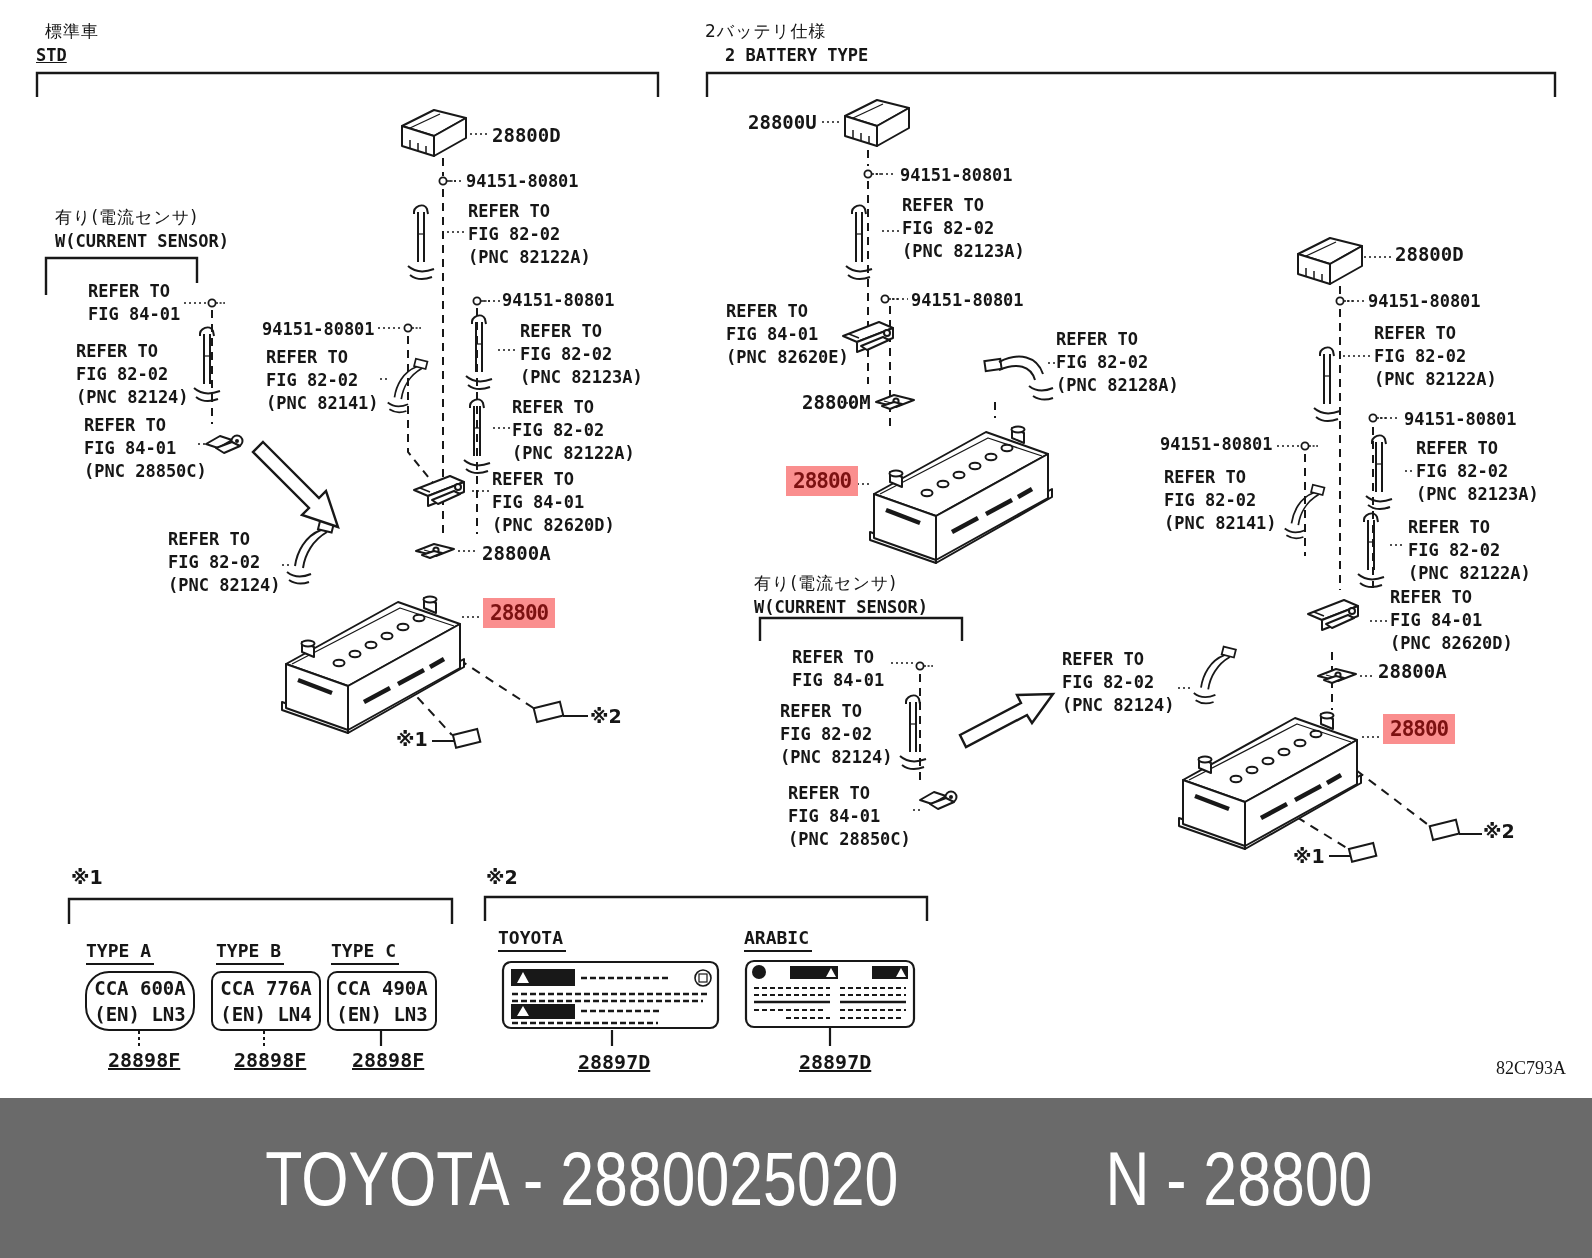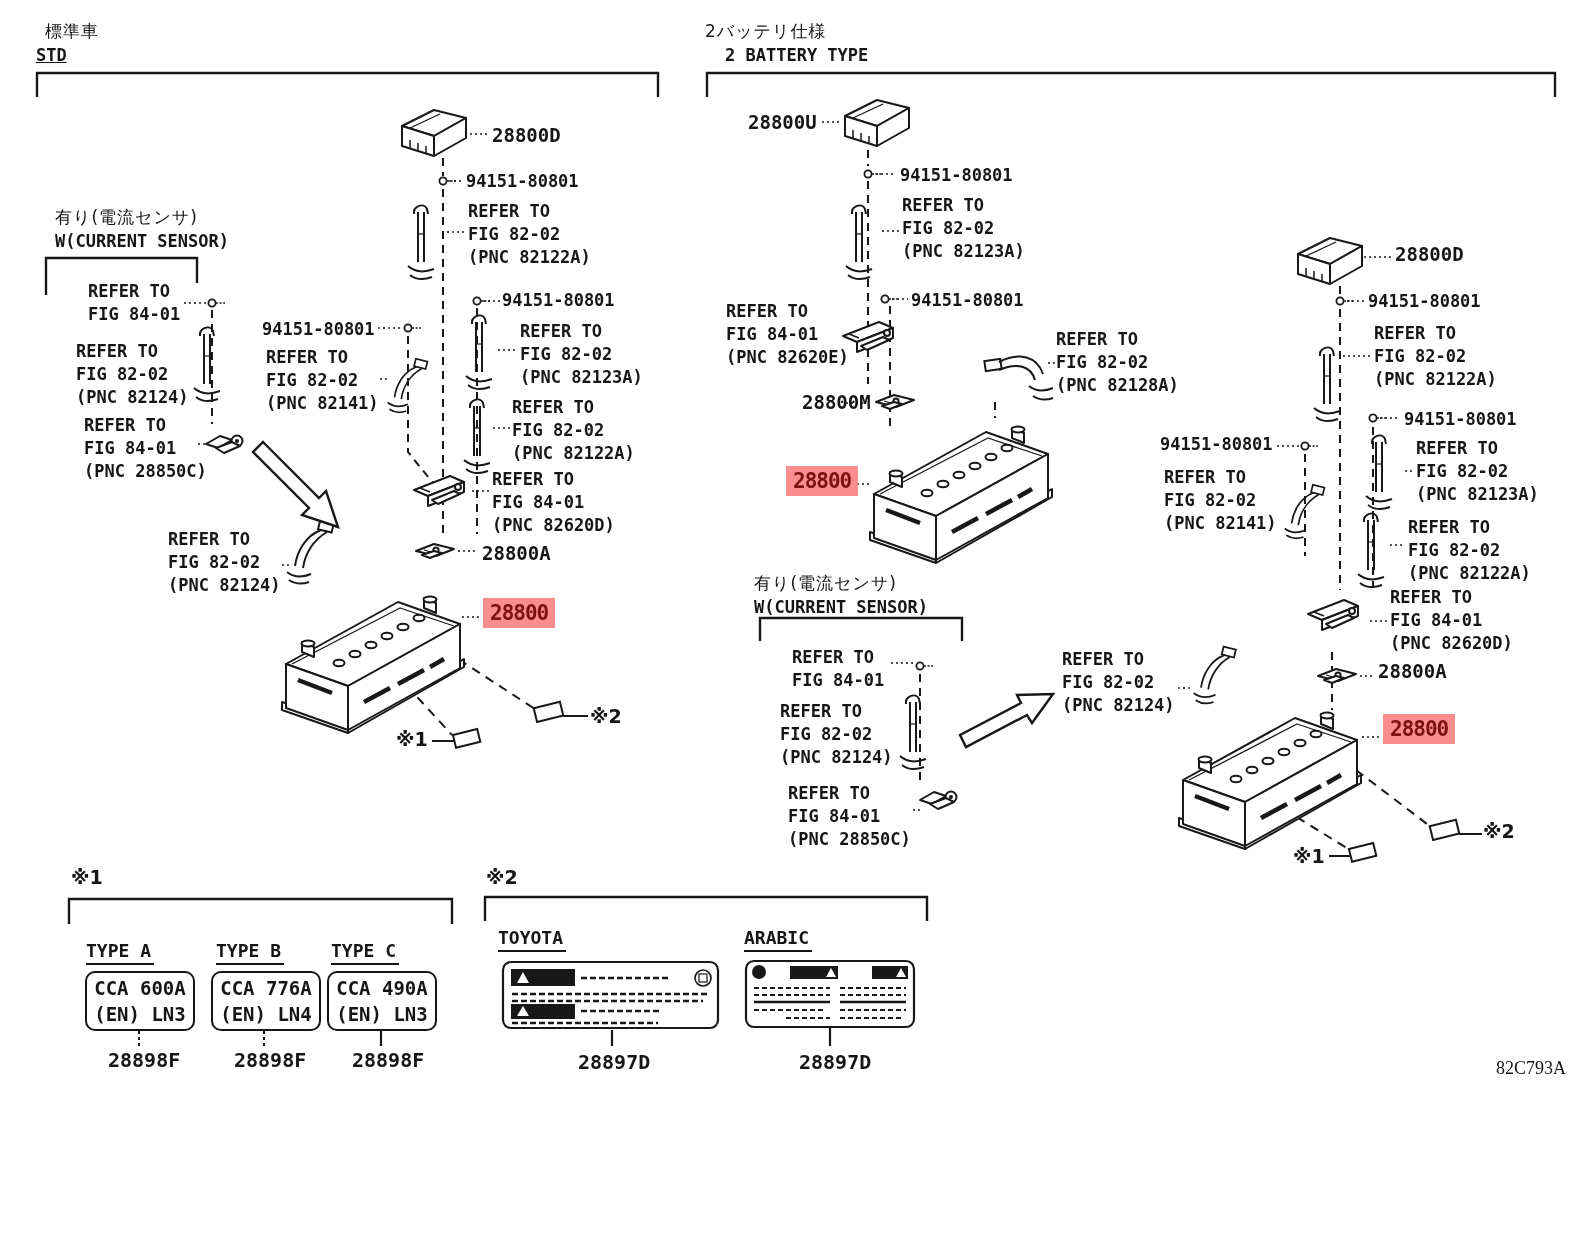--- a/index.html
+++ b/index.html
@@ -9,21 +9,21 @@
   .lbl{position:absolute;color:#161616;white-space:pre-line;}
   .jp{font:17px "DejaVu Sans",sans-serif;letter-spacing:1px;}
   .hdr{font:bold 17px "DejaVu Sans Mono",monospace;}
   .part{font:bold 19px "DejaVu Sans Mono",monospace;}
   .ref{font:bold 17px/23px "DejaVu Sans Mono",monospace;}
   .red{font:bold 21px "DejaVu Sans Mono",monospace;padding:3px 7px;letter-spacing:-1px;}
   .note{font:bold 19px "DejaVu Sans",sans-serif;}
   .typehdr{font:bold 18px "DejaVu Sans Mono",monospace;border-bottom:2.5px solid #161616;padding:0 3px 2px 0;}
   .boxed{font:bold 19px/26px "DejaVu Sans Mono",monospace;border:2.5px solid #161616;border-radius:10px;
          text-align:center;padding:2px 4px;}
-  .pn{font:bold 20px "DejaVu Sans Mono",monospace;}
+  .pn{font:bold 20px "DejaVu Sans Mono",monospace;text-decoration:underline;}
   .code{font:18px "Liberation Serif",serif;}
   .footer{position:absolute;left:0;right:0;top:1098px;bottom:0;display:flex;align-items:center;
           justify-content:center;gap:95px;}
   .ftext{font:76px "Liberation Sans",sans-serif;color:#fff;transform:scaleX(0.8);letter-spacing:0px;}
 </style>
 </head>
 <body>
 
 <div class="canvas">
 
@@ -312,31 +312,35 @@
 FIG 84-01
 (PNC 82620D)</div>
       <div class="lbl part" style="left: 1378px; top: 660px;">28800A</div>
       <div class="lbl red" style="left: 1383px; top: 714px; background: rgb(250, 142, 142); color: rgb(124, 17, 17);">28800</div>
       <div class="lbl note" style="left: 1293px; top: 845px;">※1</div>
       <div class="lbl note" style="left: 1483px; top: 820px;">※2</div>
       <div class="lbl note" style="left: 71px; top: 866px;">※1</div>
       <div class="lbl typehdr" style="left: 86px; top: 940px;">TYPE A</div>
       <div class="lbl typehdr" style="left: 216px; top: 940px; text-align: right;">TYPE B</div>
       <div class="lbl typehdr" style="left: 331px; top: 940px;">TYPE C</div>
-      <div class="lbl boxed" style="left: 85px; top: 971px; width: 98px;">CCA 600A
+      <div class="lbl boxed" style="left: 85px; top: 971px; width: 98px; border-radius: 24px;">CCA 600A
 (EN) LN3</div>
       <div class="lbl boxed" style="left: 211px; top: 971px; width: 98px;">CCA 776A
 (EN) LN4</div>
       <div class="lbl boxed" style="left: 327px; top: 971px; width: 98px;">CCA 490A
 (EN) LN3</div>
       <div class="lbl pn" style="left: 108px; top: 1048px;">28898F</div>
       <div class="lbl pn" style="left: 234px; top: 1048px;">28898F</div>
       <div class="lbl pn" style="left: 352px; top: 1048px;">28898F</div>
       <div class="lbl note" style="left: 486px; top: 866px;">※2</div>
       <div class="lbl typehdr" style="left: 498px; top: 927px;">TOYOTA</div>
       <div class="lbl typehdr" style="left: 744px; top: 927px;">ARABIC</div>
       <div class="lbl pn" style="left: 578px; top: 1050px;">28897D</div>
       <div class="lbl pn" style="left: 799px; top: 1050px;">28897D</div>
       <div class="lbl code" style="left: 1496px; top: 1058px;">82C793A</div>
     </div>
 
+  <div class="footer" style="background: rgb(106, 106, 106);">
+    <div class="ftext">TOYOTA - 2880025020</div>
+    <div class="ftext">N - 28800</div>
+  </div>
 
 </div>
 
 </body></html>

